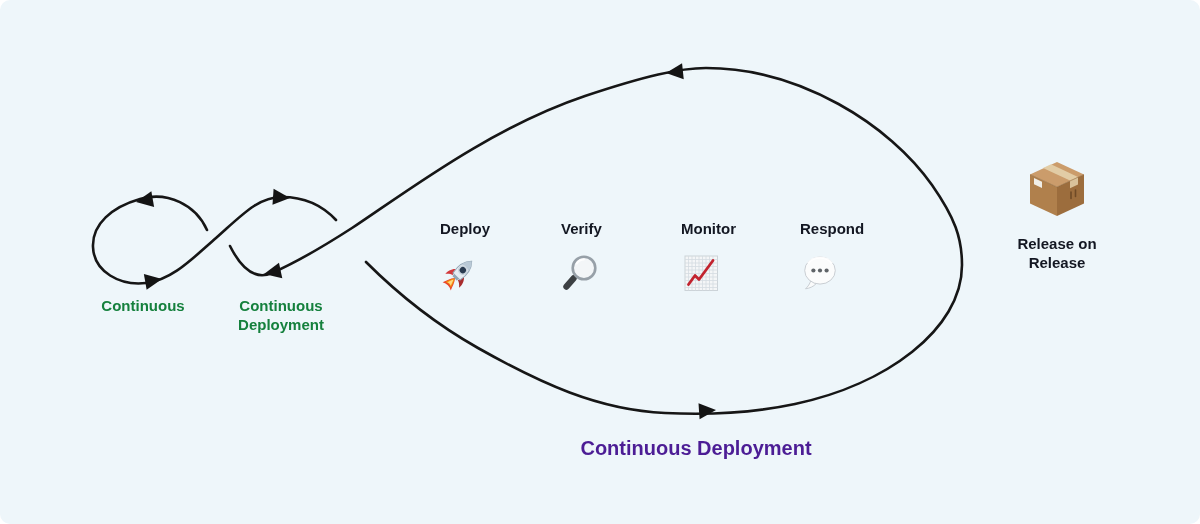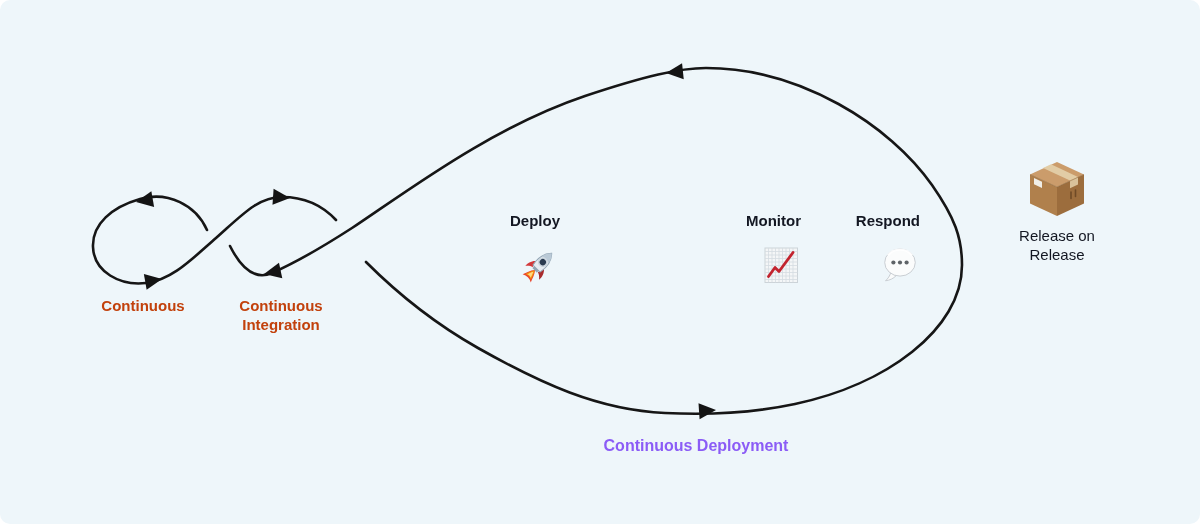--- a/index.html
+++ b/index.html
@@ -8,47 +8,47 @@
     width:1200px;height:524px;
     background:#eef6fa;
     border-radius:10px;
     overflow:hidden;
     font-family:"Liberation Sans","DejaVu Sans",sans-serif;
     color:#131722;
   }
   svg.flow{position:absolute;left:0;top:0;}
   .loop-label{
     position:absolute;width:160px;text-align:center;
-    font-size:15px;line-height:19px;font-weight:700;color:#c2410c;
+    font-size:15px;line-height:19px;font-weight:700;color:#15803d;
   }
   .loop-label span{display:block;}
   .lbl-ce{left:63px;top:296px;}
   .lbl-ci{left:201px;top:296px;}
   .cd-label{
     position:absolute;left:696px;top:437px;transform:translateX(-50%);
-    font-size:16px;font-weight:700;white-space:nowrap;color:#8b5cf6;
+    font-size:20px;font-weight:700;white-space:nowrap;color:#4c1d95;
   }
   .stage{
-    position:absolute;top:212px;width:120px;
-    display:flex;flex-direction:column;align-items:flex-end;
+    position:absolute;top:220px;width:120px;
+    display:flex;flex-direction:column;align-items:flex-start;
   }
   .stage-deploy{left:440px;}
   .stage-verify{left:561px;}
   .stage-monitor{left:681px;}
   .stage-respond{left:800px;}
   .stage-label{font-size:15px;font-weight:700;line-height:18px;}
   .stage-icon{margin-top:15px;width:40px;height:40px;}
   .release{
     position:absolute;left:987px;top:156px;width:140px;
     display:flex;flex-direction:column;align-items:center;
   }
   .release-icon{width:66px;height:66px;}
   .release-label{
-    margin-top:4px;text-align:center;
-    font-size:15px;line-height:19px;font-weight:400;
+    margin-top:12px;text-align:center;
+    font-size:15px;line-height:19px;font-weight:700;
   }
   .release-label span{display:block;}
 </style>
 </head>
 <body>
 
 <div class="canvas">
 
   <svg class="flow" width="1200" height="524" viewBox="0 0 1200 524">
     <g fill="none" stroke="#161616" stroke-width="2.6" stroke-linecap="round">
@@ -81,41 +81,49 @@
       <polygon points="0,0 -17,-8 -17,8" transform="translate(666,73) rotate(174)"></polygon>
       <polygon points="0,0 -17,-8 -17,8" transform="translate(716,410) rotate(356)"></polygon>
     </g>
   </svg>
 
   <div class="loop-label lbl-ce">
     <span>Continuous</span>
   </div>
   <div class="loop-label lbl-ci">
     <span>Continuous</span>
-    <span>Integration</span>
+    <span>Deployment</span>
   </div>
   <div class="cd-label">Continuous Deployment</div>
 
   <div class="stage stage-deploy">
     <div class="stage-label">Deploy</div>
     <svg class="stage-icon" viewBox="0 0 40 40">
       <g transform="rotate(45 20 20)">
         <path d="M20 27 C16.5 31 16 35 14.2 38.8 C18 36.6 22 36.6 25.8 38.8 C24 35 23.5 31 20 27 Z" fill="#e8452c"></path>
         <path d="M20 27.5 C17.6 30.8 17.2 34 16 36.8 C18.4 35.3 21.6 35.3 24 36.8 C22.8 34 22.4 30.8 20 27.5 Z" fill="#f4900c"></path>
         <path d="M20 29.5 C18.6 31.8 18.3 33.8 17.6 35.6 C19.2 34.7 20.8 34.7 22.4 35.6 C21.7 33.8 21.4 31.8 20 29.5 Z" fill="#ffd983"></path>
         <path d="M15 19.5 C11 22.5 9.8 27.5 10.3 31 C12.6 28.3 14.2 27.3 16.3 26.6 Z" fill="#d2393b"></path>
         <path d="M25 19.5 C29 22.5 30.2 27.5 29.7 31 C27.4 28.3 25.8 27.3 23.7 26.6 Z" fill="#a82b2d"></path>
         <path d="M20 3.5 C25.2 8.6 26.8 16 25 25 L15 25 C13.2 16 14.8 8.6 20 3.5 Z" fill="#e6ecf2" stroke="#93a6b5" stroke-width="1"></path>
         <path d="M20 3.5 C22.6 6.1 24.2 9.2 24.9 12.6 C21.7 11.2 18.3 11.2 15.1 12.6 C15.8 9.2 17.4 6.1 20 3.5 Z" fill="#b9c9d6"></path>
         <circle cx="20" cy="16" r="4" fill="#2a3b50" stroke="#cbd6df" stroke-width="1.7"></circle>
         <rect x="16.8" y="25" width="6.4" height="2.6" fill="#93a6b5"></rect>
       </g>
     </svg>
   </div>
 
+  <div class="stage stage-verify">
+    <div class="stage-label">Verify</div>
+    <svg class="stage-icon" viewBox="0 0 40 40">
+      <line x1="12.5" y1="25.5" x2="5.5" y2="33.5" stroke="#3c4043" stroke-width="6.4" stroke-linecap="round"></line>
+      <circle cx="23" cy="15" r="11.3" fill="#f3f6f8" stroke="#97a0a8" stroke-width="2.6"></circle>
+      <path d="M15.8 10.4 C17.3 8 20 6.4 22.8 6.4" fill="none" stroke="#ffffff" stroke-width="2" stroke-linecap="round" opacity="0.9"></path>
+    </svg>
+  </div>
 
   <div class="stage stage-respond">
     <div class="stage-label">Respond</div>
     <svg class="stage-icon" viewBox="0 0 40 40">
       <path d="M11 27 C9.8 31 8 33.6 5.5 35.8 C10 35.2 13.4 33.5 16 30.8 Z" fill="#fafbfb" stroke="#c9ced3" stroke-width="1"></path>
       <ellipse cx="20" cy="17.5" rx="15.3" ry="13.6" fill="#fbfcfc" stroke="#c9ced3" stroke-width="1"></ellipse>
       <path d="M8 10.5 C10.5 6.8 15 4.6 20 4.6 C25 4.6 29.5 6.8 32 10.5" fill="none" stroke="#ffffff" stroke-width="2.4" opacity="0.9"></path>
       <circle cx="13.4" cy="17.5" r="2.1" fill="#5f6468"></circle>
       <circle cx="20" cy="17.5" r="2.1" fill="#5f6468"></circle>
       <circle cx="26.6" cy="17.5" r="2.1" fill="#5f6468"></circle>

